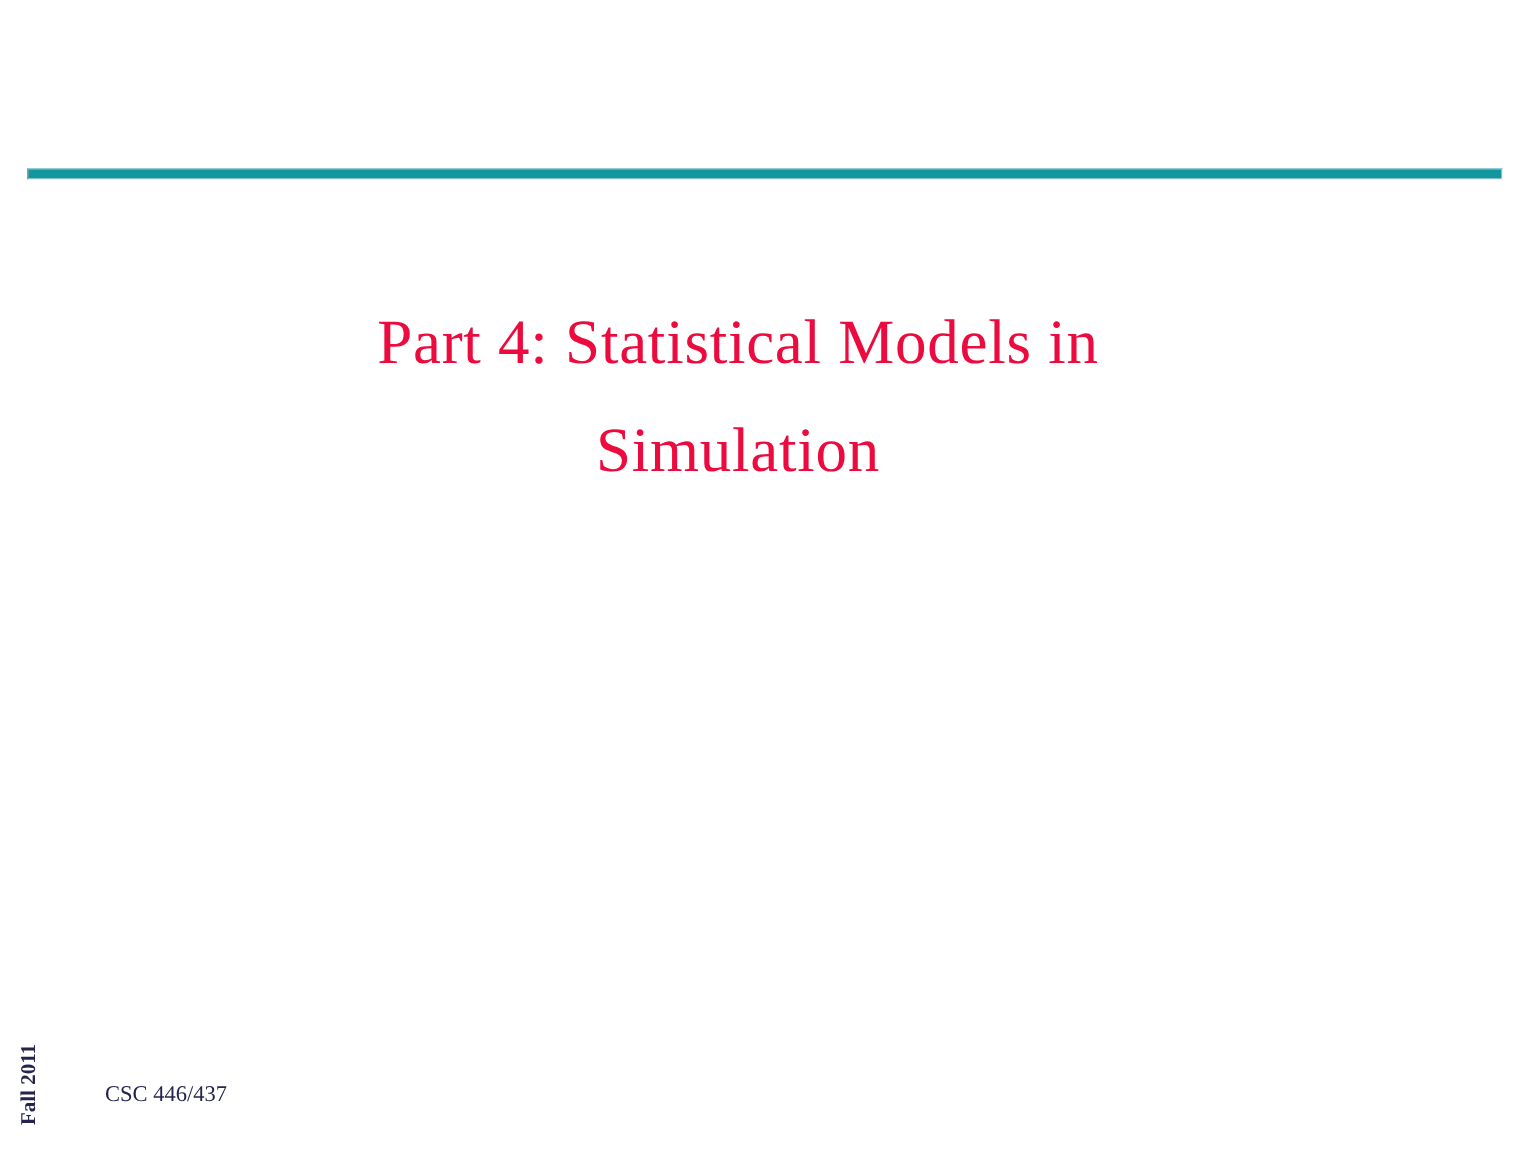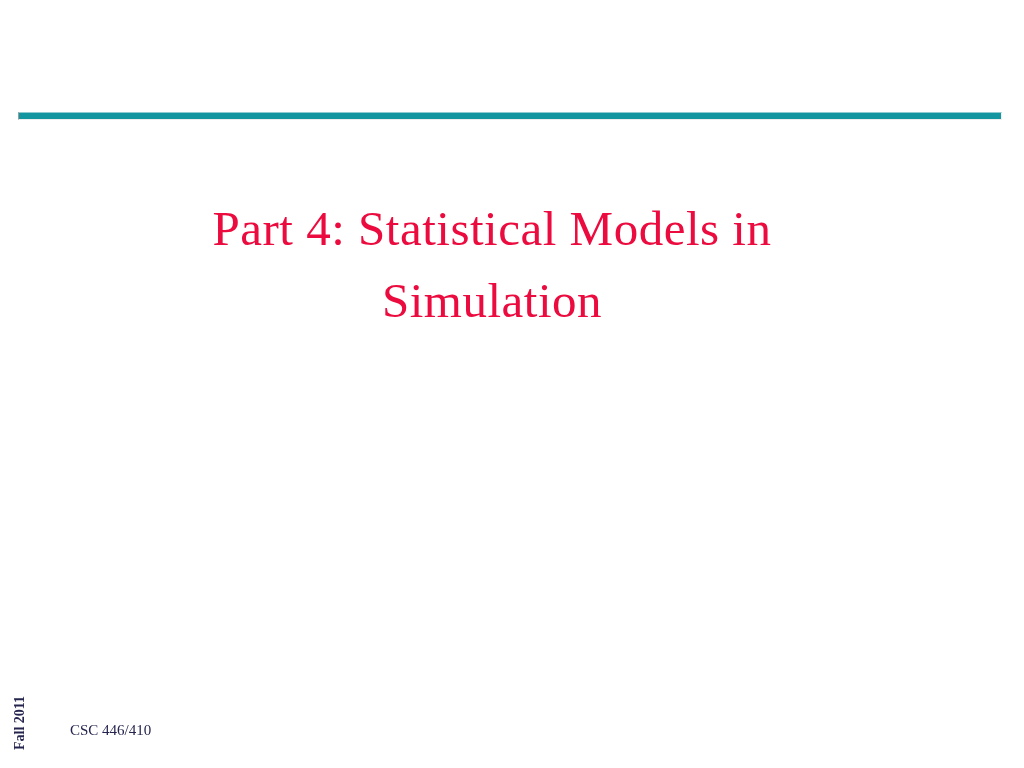--- a/index.html
+++ b/index.html
@@ -35,21 +35,21 @@
     left: 92px;
     top: 193px;
     width: 800px;
     text-align: center;
   }
 
   .title-line {
     color: #EC0B3E;
     font-family: "Liberation Serif", "DejaVu Serif", serif;
     font-weight: 400;
-    font-size: 49px;
+    font-size: 42px;
     line-height: 72px;
     letter-spacing: 0.5px;
     white-space: nowrap;
   }
 
   .title-line.second {
     white-space: normal;
     text-align: center;
   }
 
@@ -93,19 +93,19 @@
 
 <div class="slide">
 
   <hr class="top-rule">
 
   <div class="title-block">
     <div class="title-line first">Part 4: Statistical Models in</div>
     <div class="title-line second">Simulation</div>
   </div>
 
-  <div class="course-code">CSC 446/410</div>
+  <div class="course-code">CSC 446/437</div>
 
   <div class="term-label">
     <span class="rot">Fall 2011</span>
   </div>
 
 </div>
 
 </body></html>

